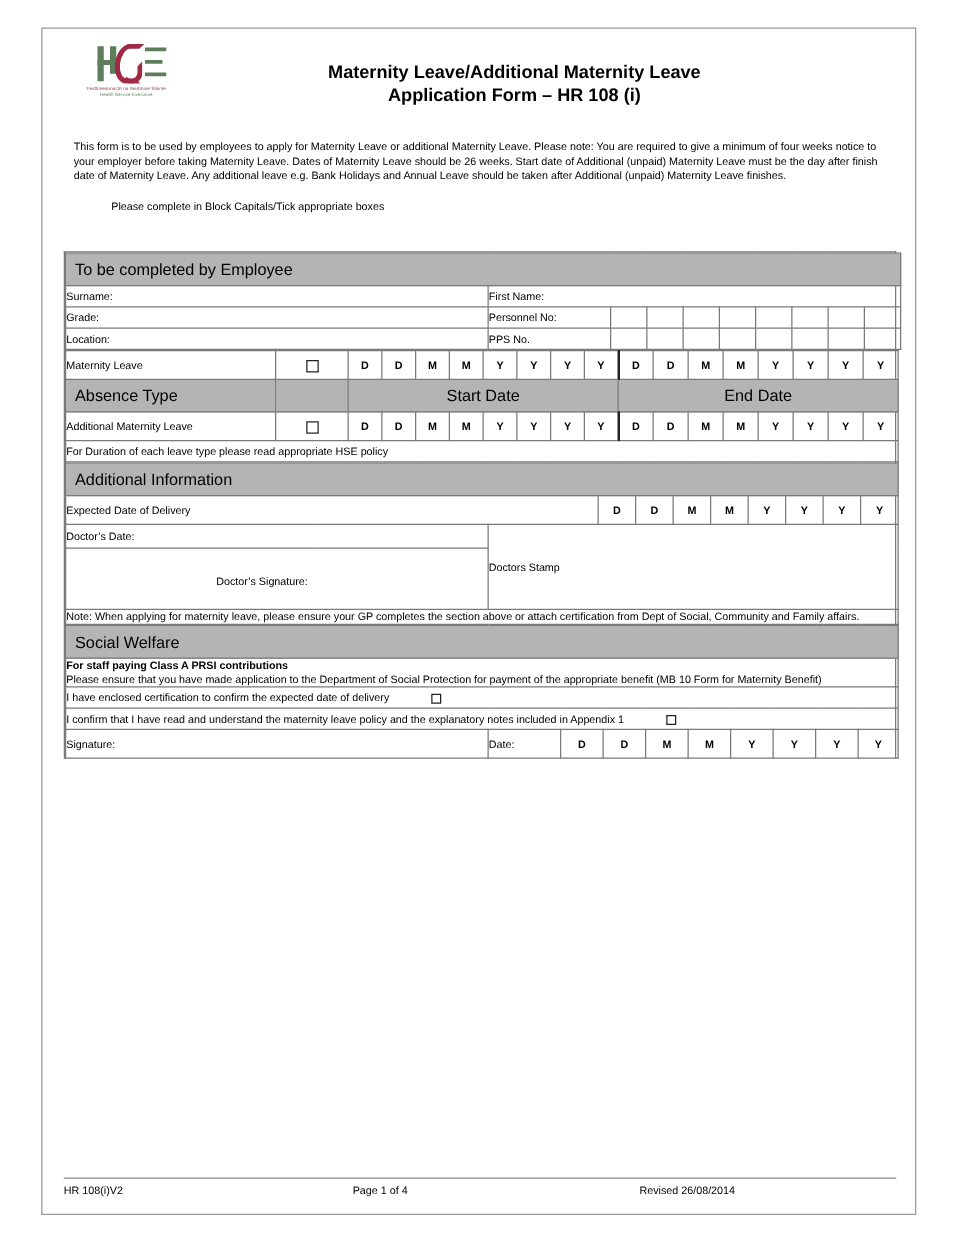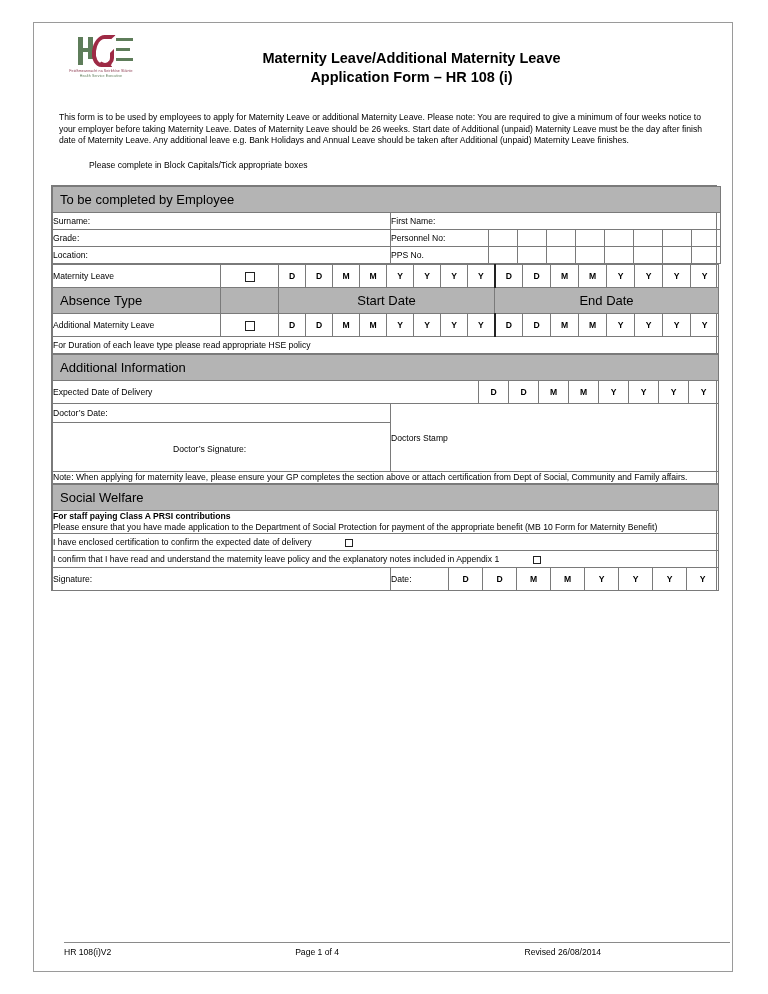--- a/index.html
+++ b/index.html
@@ -120,21 +120,21 @@
     font-size: 8.6px;
     line-height: 11.6px;
     padding: 9px 8px 0 8px;
     text-align: left;
   }
   .intro p { margin: 0; }
   .intro p.second { margin-top: 13px; padding-left: 30px; }
 
   
   .form-wrap {
-    margin-top: 14px;
+    margin-top: 30px;
     border: 1px solid #7a7a7a;
     border-bottom: none;
   }
   table.frm {
     border-collapse: collapse;
     width: 100%;
     table-layout: fixed;
   }
   table.frm td {
     border: 1px solid #7a7a7a;
@@ -214,21 +214,21 @@
     padding: 5px 7px 0 7px;
   }
   .docsig {
     padding-left: 120px;
     padding-top: 3px;
   }
 
   
   .footer {
     position: absolute;
-    left: 30px;
+    left: 17px;
     bottom: 14px;
     width: 666px;
     border-top: 1px solid #8a8a8a;
     font-size: 8.6px;
     padding-top: 4px;
     display: flex;
   }
   .footer .f1 { width: 36%; }
   .footer .f2 { width: 32%; }
   .footer .f3 { width: 32%; padding-left: 24px; }

